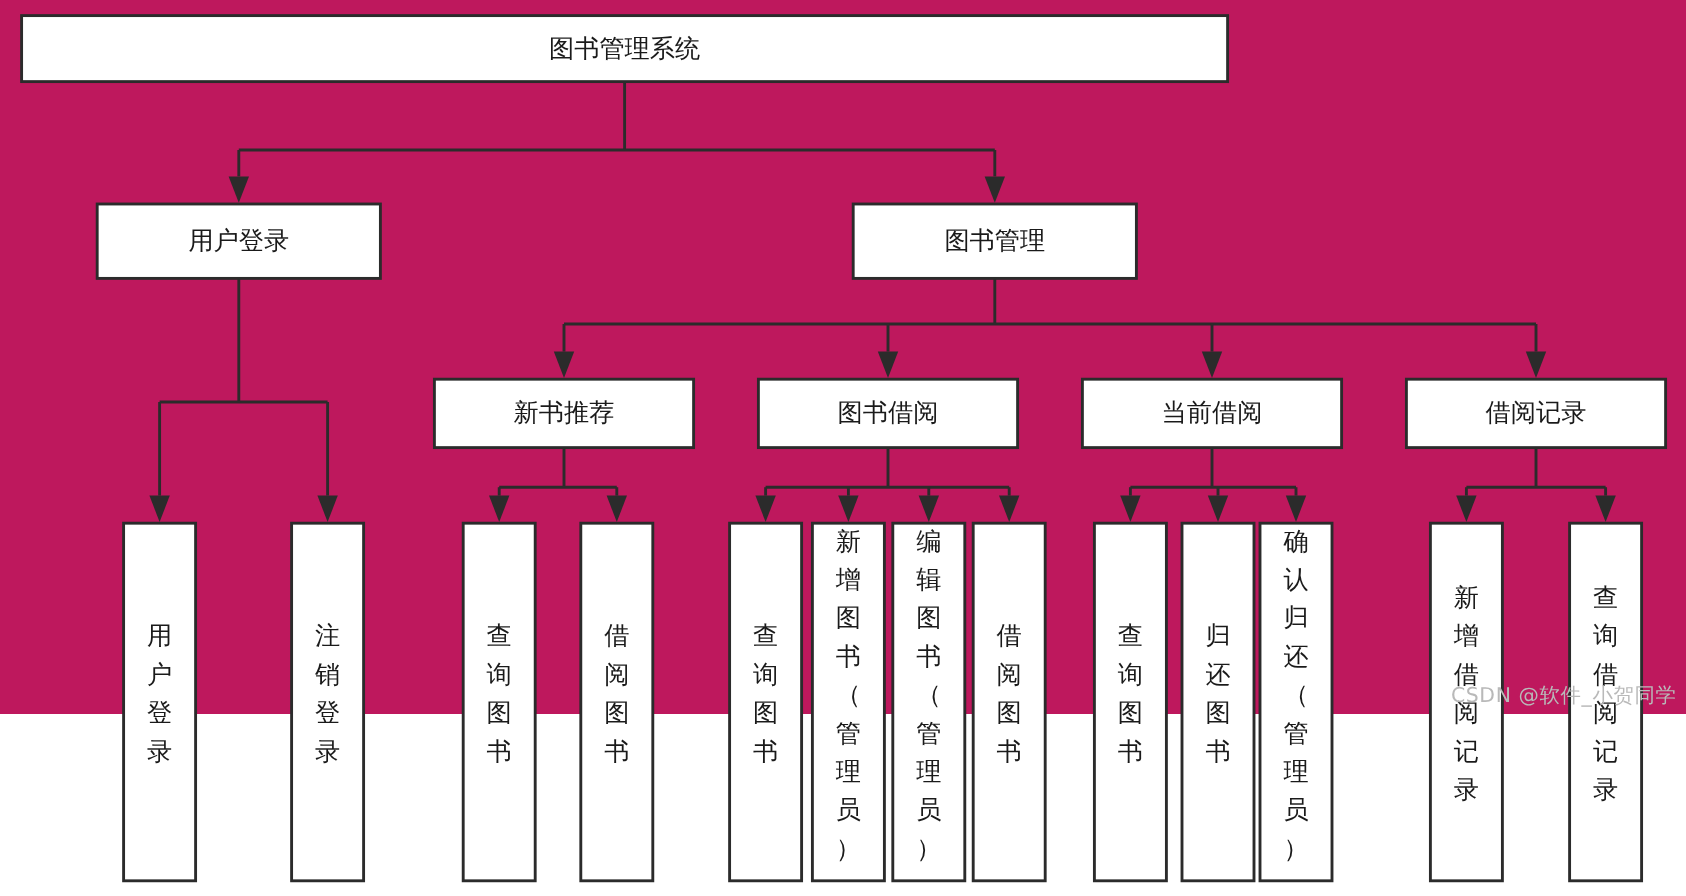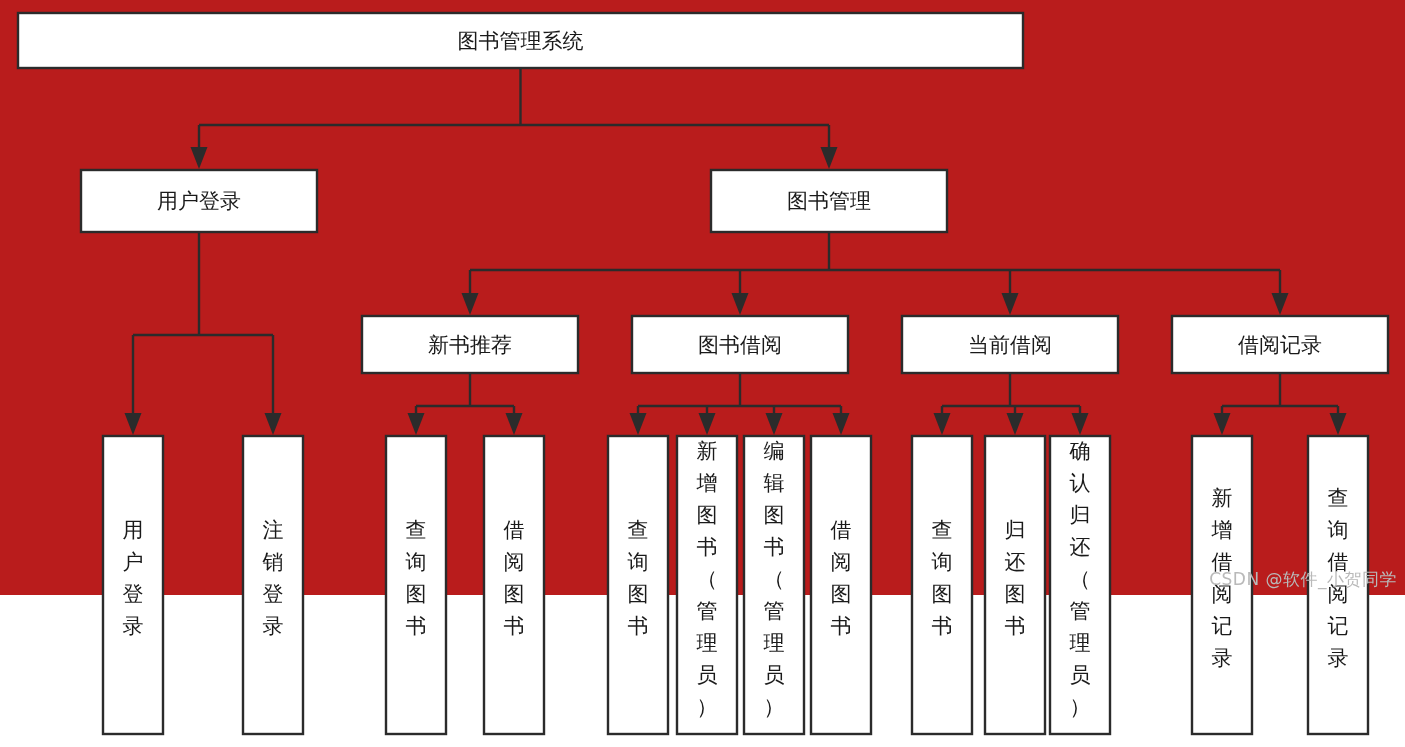--- a/index.html
+++ b/index.html
@@ -11,21 +11,21 @@
   body {
     width: 1405px;
     height: 747px;
     overflow: hidden;
     font-family: "DejaVu Sans", "Liberation Sans", sans-serif;
   }
   #diagram-root {
     position: relative;
     width: 1405px;
     height: 595px;
-    background: #b91c1c;
+    background: #be185d;
   }
   svg#tree-svg {
     position: absolute;
     left: 0;
     top: 0;
     width: 1405px;
     height: 747px;
     display: block;
   }
   .node-box {

